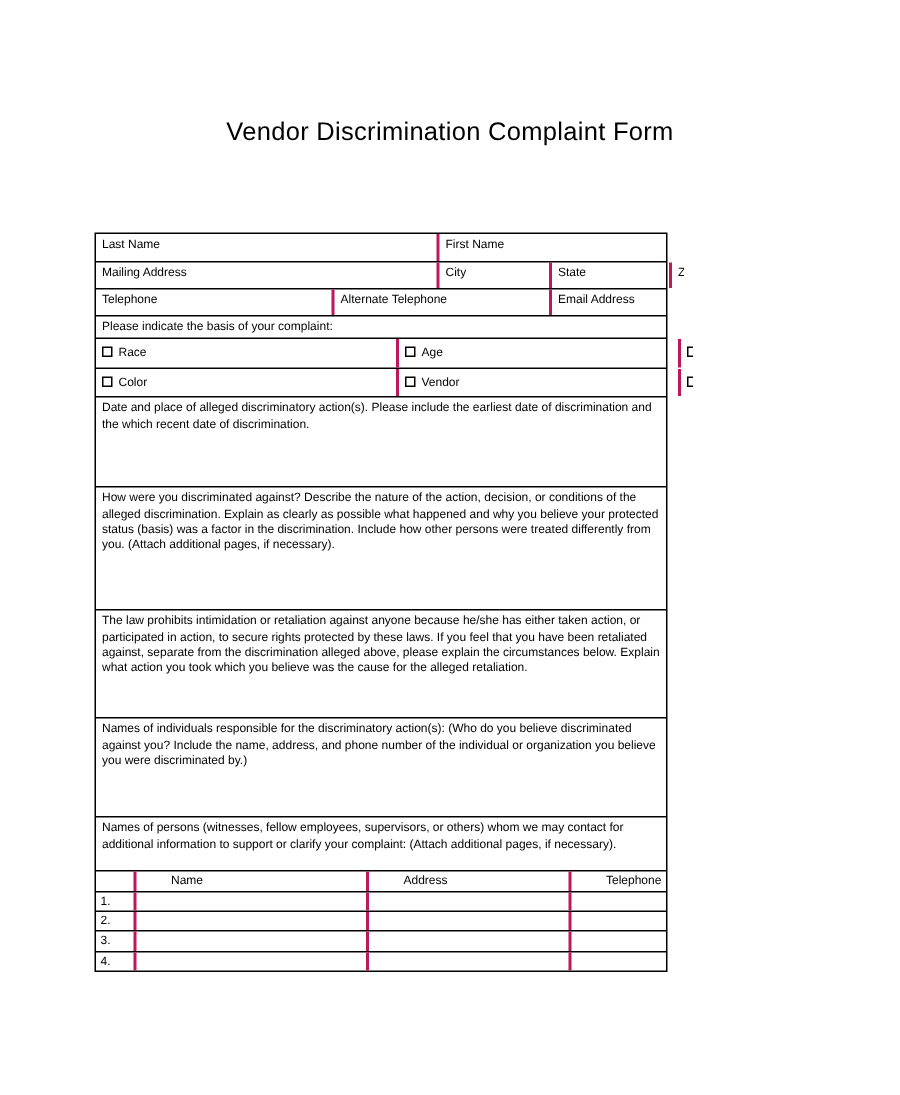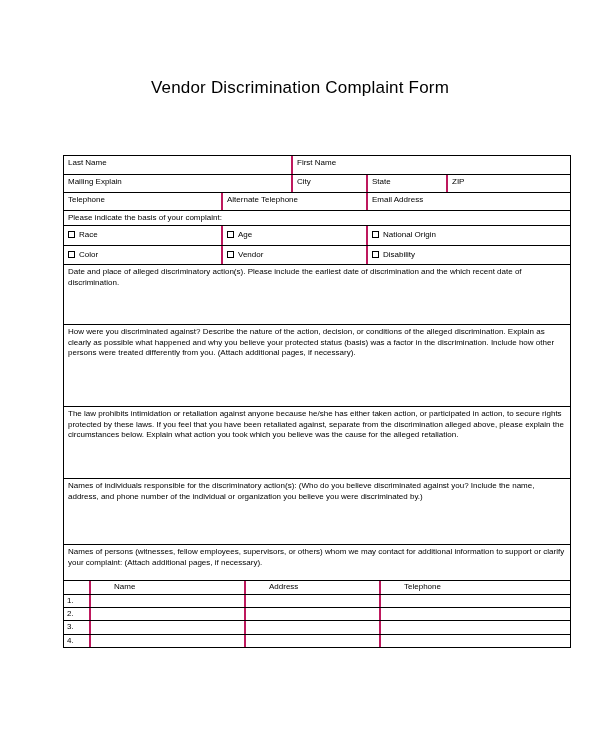--- a/index.html
+++ b/index.html
@@ -18,21 +18,21 @@
   .title {
     position:absolute; left:0; top:78px;
     width:600px;
     text-align:center;
     font-size:17px;
     font-weight:400;
     letter-spacing:0.2px;
   }
   .form {
     position:absolute; left:63px; top:155px;
-    width:508px;
+    width:382px;
     border:1px solid #000;
     font-size:8px;
     line-height:1.3;
   }
   .row { display:flex; align-items:stretch; }
   .row + .row { border-top:1px solid #000; }
   .cell { padding:2px 4px; overflow:hidden; }
   .cell + .cell { border-left:2px solid #be185d; }
   .grow { flex:1 1 auto; }
 
@@ -42,21 +42,21 @@
   .w80  { width:80px;  flex:0 0 80px; }
   .w157 { width:157px; flex:0 0 157px; }
   .w145 { width:145px; flex:0 0 145px; }
   .w25  { width:25px;  flex:0 0 25px; }
   .w155 { width:155px; flex:0 0 155px; }
   .w135 { width:135px; flex:0 0 135px; }
 
   
   .h18 { min-height:18px; }
   .h13 { min-height:13px; }
-  .h19 { min-height:19px; }
+  .h19 { min-height:19px;gap:43px; }
   .h60 { min-height:60px; }
   .h82 { min-height:82px; }
   .h72 { min-height:72px; }
   .h66 { min-height:66px; }
   .h36 { min-height:36px; }
   .h10 { min-height:10px; }
 
   .cb {
     display:inline-block;
     width:7px; height:7px;
@@ -82,21 +82,21 @@
       <div class="cell w227">
         <span>Last Name</span>
       </div>
       <div class="cell grow">
         <span>First Name</span>
       </div>
     </div>
 
     <div class="row h18">
       <div class="cell w227">
-        <span>Mailing Explain</span>
+        <span>Mailing Address</span>
       </div>
       <div class="cell w75">
         <span>City</span>
       </div>
       <div class="cell w80">
         <span>State</span>
       </div>
       <div class="cell grow">
         <span>ZIP</span>
       </div>

